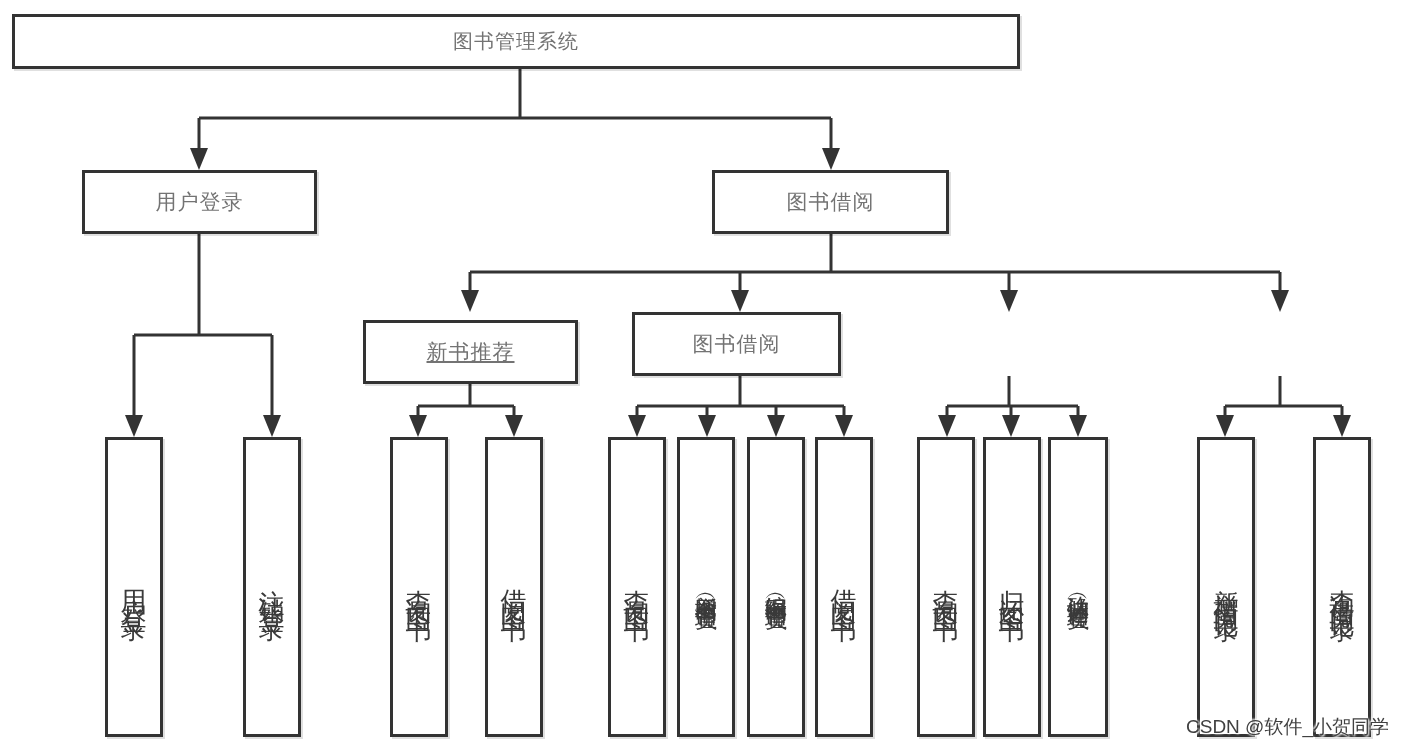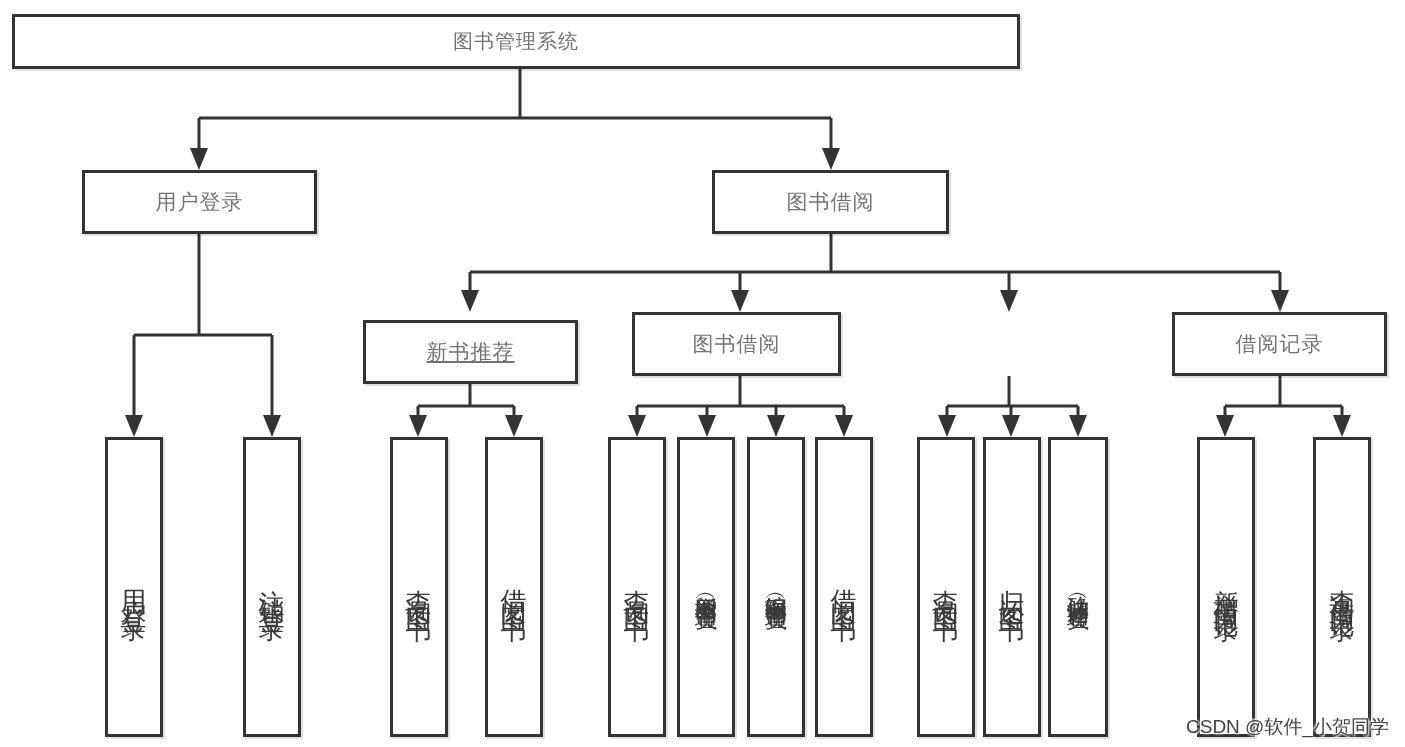--- a/index.html
+++ b/index.html
@@ -105,21 +105,20 @@
     </g>
   </svg>
 
   <div class="hbox root" style="left:12px; top:14px; width:1008px; height:55px;">图书管理系统</div>
 
   <div class="hbox" style="left:82px; top:170px; width:235px; height:64px;">用户登录</div>
   <div class="hbox" style="left:712px; top:170px; width:237px; height:64px;">图书借阅</div>
 
   <div class="hbox" style="left:363px; top:320px; width:215px; height:64px;text-decoration:underline;">新书推荐</div>
   <div class="hbox" style="left:632px; top:312px; width:209px; height:64px;">图书借阅</div>
-  <div class="hbox" style="left:1172px; top:312px; width:215px; height:64px;">借阅记录</div>
 
   <div class="leaf" style="left:105px;">
     <span>用户登录</span>
   </div>
   <div class="leaf" style="left:243px;">
     <span>注销登录</span>
   </div>
 
   <div class="leaf" style="left:390px;">
     <span>查询图书</span>

